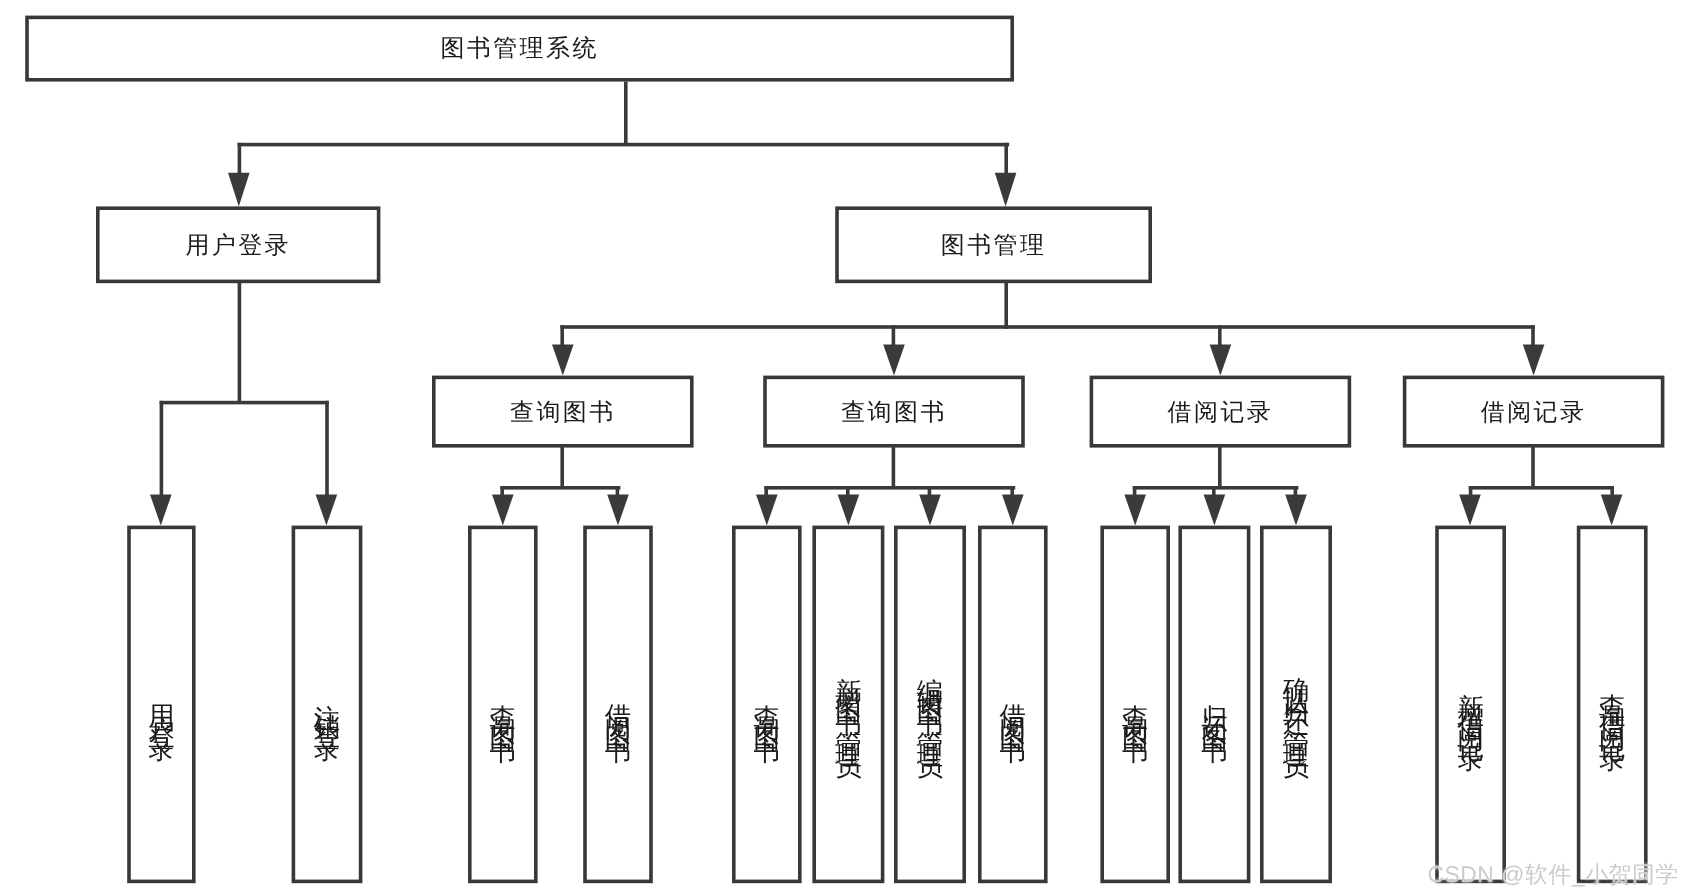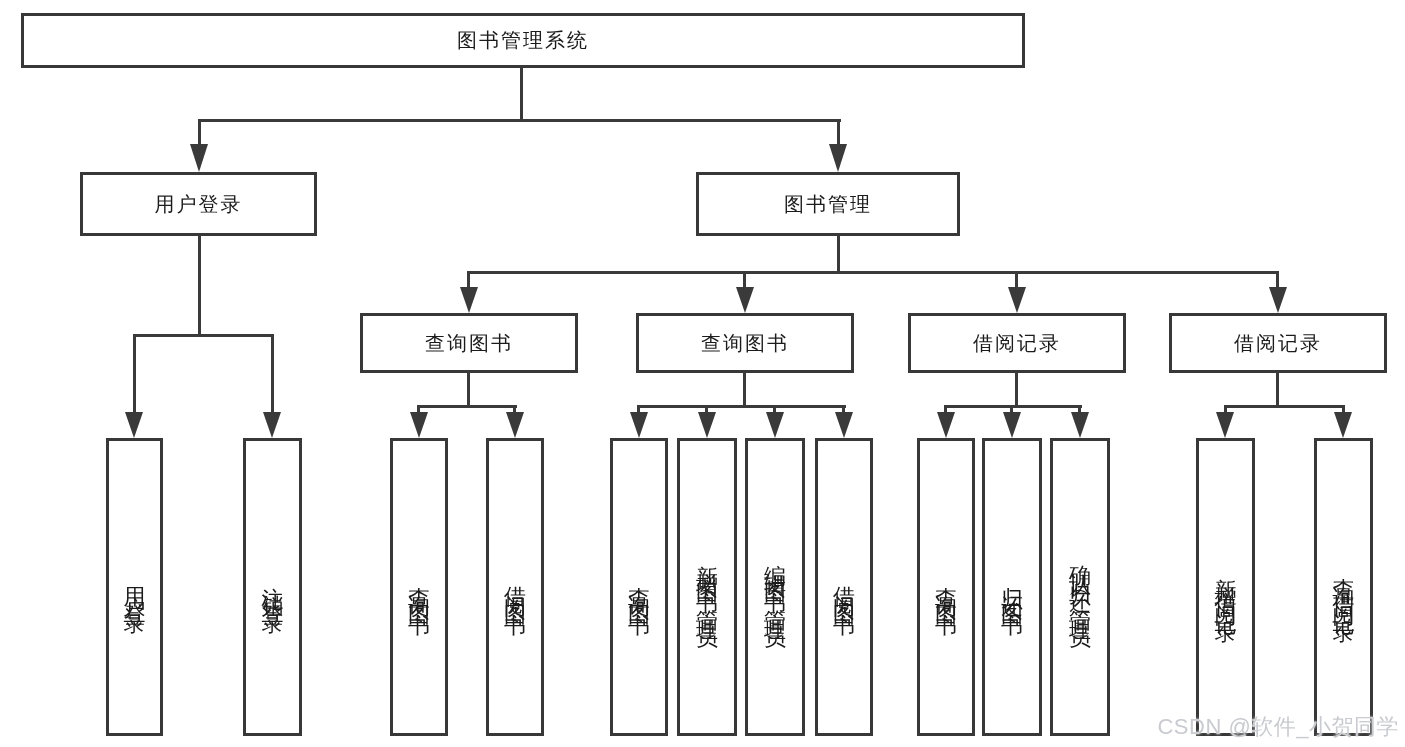--- a/index.html
+++ b/index.html
@@ -21,31 +21,31 @@
   .hl,.vl{position:absolute;background:var(--line,#3a3a3a);}
   .hl{height:3px;}
   .vl{width:3px;}
   .arr{
     position:absolute;width:0;height:0;
     border-left:9px solid transparent;border-right:9px solid transparent;
     border-top:26px solid var(--line,#3a3a3a);
   }
   .arr.big{border-top-width:28px;}
   .watermark{
-    position:absolute;right:6px;bottom:5px;font-size:22px;
+    position:absolute;right:6px;bottom:5px;font-size:19px;
     color:var(--watermark,#c9cbd0);letter-spacing:0.5px;z-index:9;
     text-shadow:0 0 3px #ffffff, 0 0 1px #ffffff;white-space:nowrap;
   }
 </style>
 </head>
 <body>
 
 <div class="canvas">
 
-  <div class="box h" style="left:21px;top:13px;width:1004px;height:55px">
+  <div class="box h" style="left:21px;top:13px;width:824px;height:55px">
     <span>图书管理系统</span>
   </div>
 
   <div class="vl" style="left:520px;top:68px;height:53px"></div>
   <div class="hl" style="left:198px;top:119px;width:643px"></div>
   <div class="vl" style="left:198px;top:119px;height:28px"></div>
   <div class="arr big" style="left:190px;top:144px"></div>
   <div class="vl" style="left:837px;top:119px;height:28px"></div>
   <div class="arr big" style="left:829px;top:144px"></div>
 

